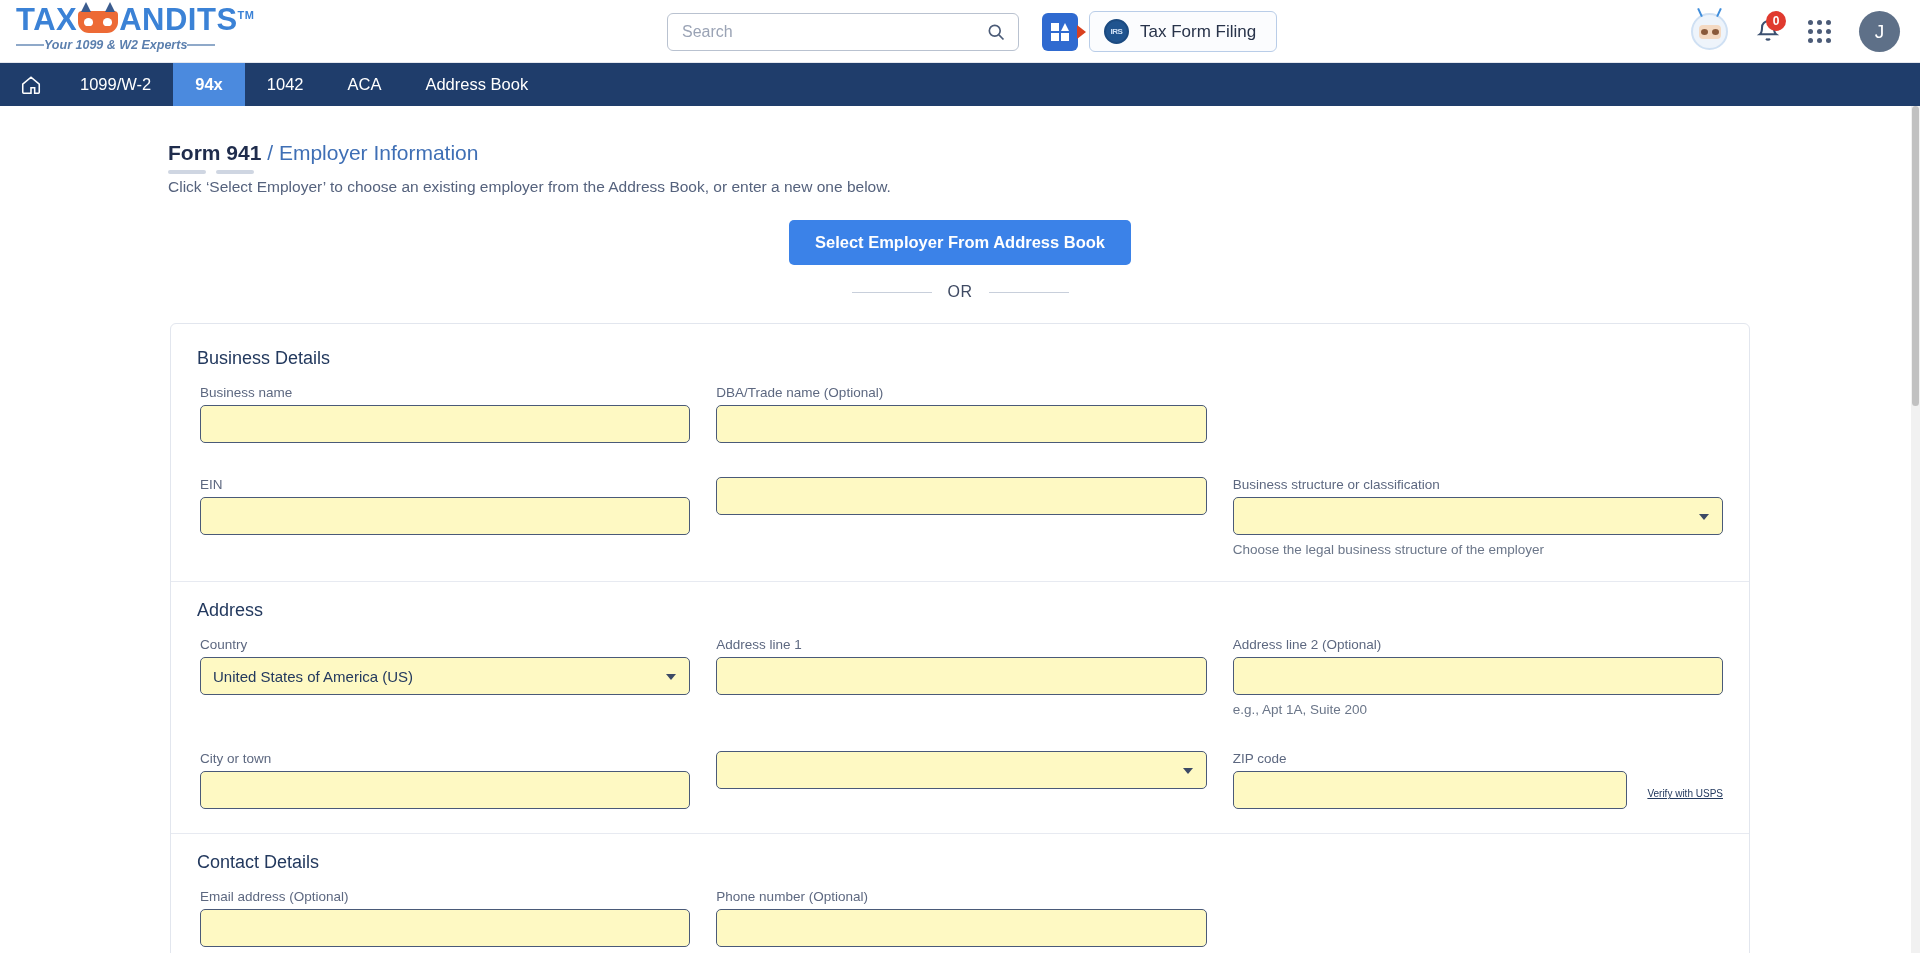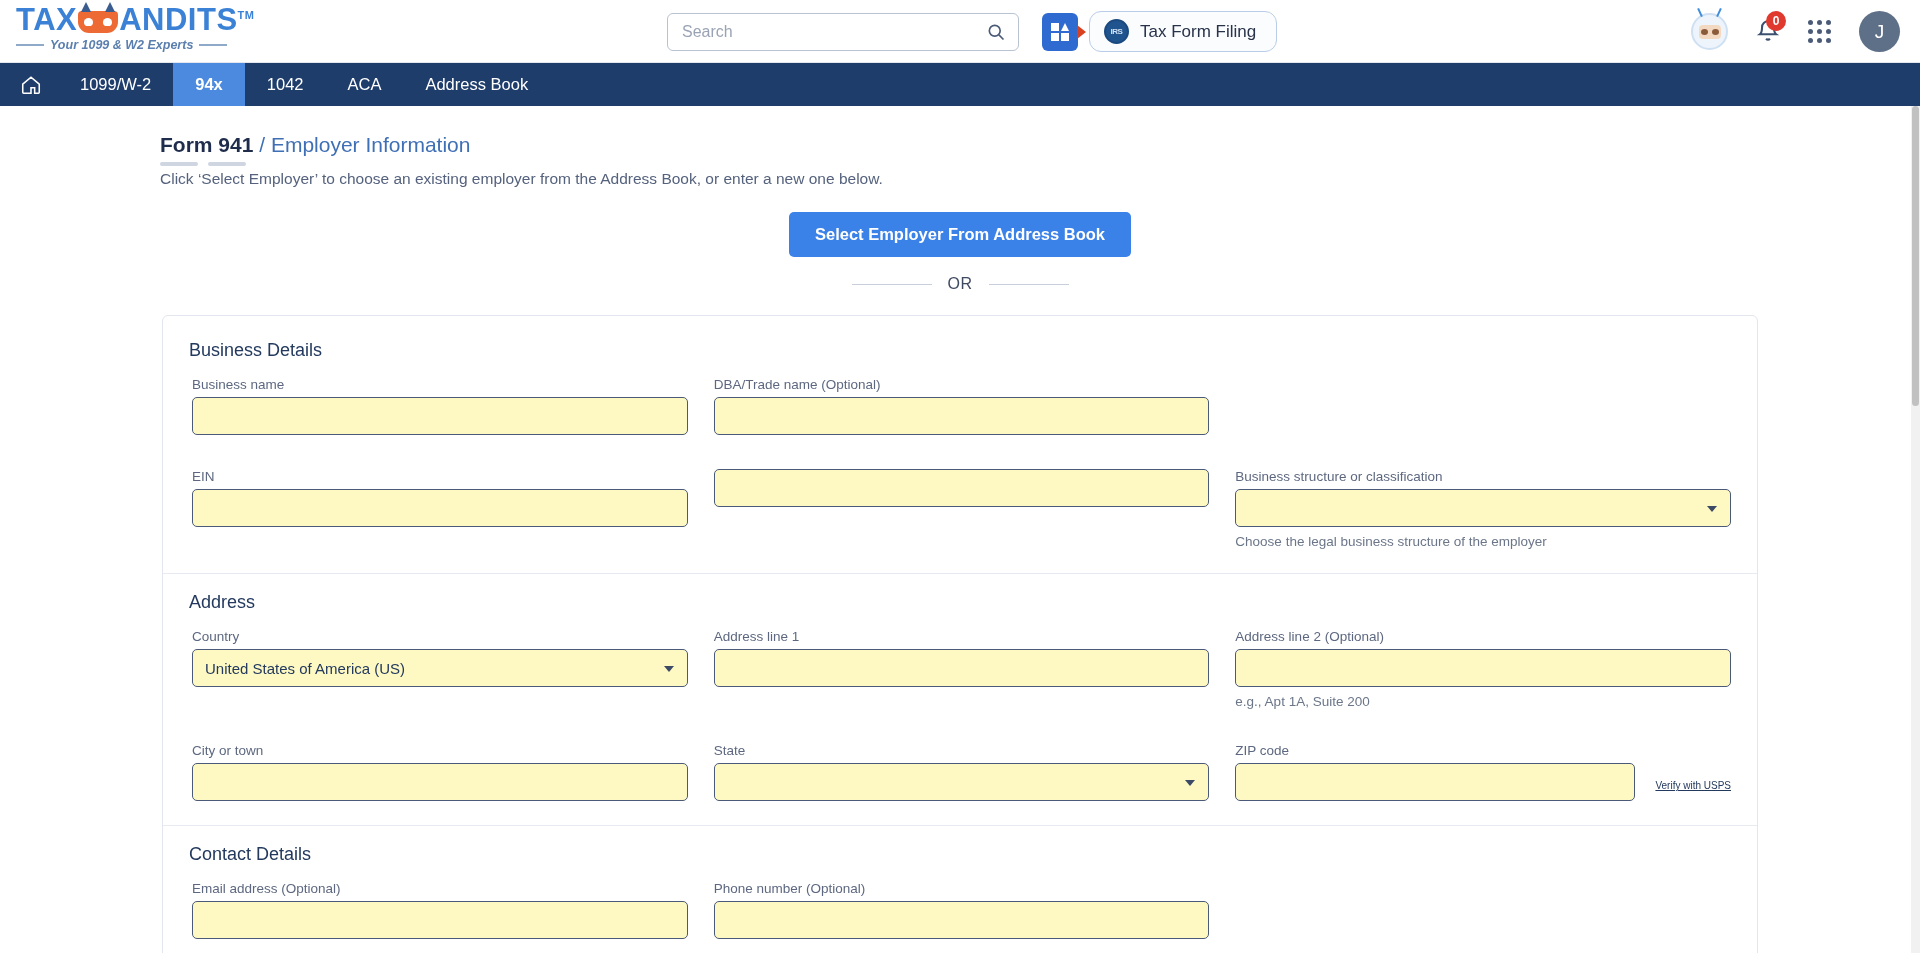--- a/index.html
+++ b/index.html
@@ -38,21 +38,21 @@
     border-left: 5px solid transparent; border-right: 5px solid transparent;
     border-bottom: 10px solid #3b5c8f;
   }
   .logo-mask:before { left: 3px; }
   .logo-mask:after  { right: 3px; }
   .logo-eyes { position:absolute; top:7px; left:6px; width: 28px; height: 8px; display:flex; justify-content:space-between; }
   .logo-eyes i { width: 9px; height: 8px; background: #fff; border-radius: 50% 50% 45% 45%; display:block; }
   .logo-tm { font-size: 11px; vertical-align: super; color:#3b82d6; }
   .logo-tag {
     font-size: 12.5px; font-style: italic; font-weight: 700; color:#5b7fae;
-    display: flex; align-items: center; gap: 6px; margin-top: 3px; white-space: nowrap;
+    display: flex; align-items: center; gap: 0; margin-top: 3px; white-space: nowrap;
   }
   .logo-tag .ln { flex: 0 0 28px; height: 2px; background: #8fa9c9; }
 
   .search-box {
     position: absolute; left: 667px; top: 13px;
     width: 352px; height: 38px;
     border: 1px solid #b9c2d0; border-radius: 6px;
     display: flex; align-items: center; padding: 0 12px;
     background: #fff;
   }
@@ -70,21 +70,21 @@
     border-radius: 6px; display: flex; align-items: center; justify-content: center;
   }
   .app-tile:after {
     content: ""; position: absolute; right: -8px; top: 12px;
     border-top: 7px solid transparent; border-bottom: 7px solid transparent;
     border-left: 9px solid #d9401f;
   }
   .filing-btn {
     position: absolute; left: 1089px; top: 11px;
     height: 41px; padding: 0 20px 0 14px;
-    border: 1px solid #b9cde8; border-radius: 12px;
+    border: 1px solid #b9cde8; border-radius: 6px;
     background: #fbfcfe; display: flex; align-items: center; gap: 11px;
     font-size: 17px; color: #28334a; cursor: pointer;
   }
   .irs-badge {
     width: 25px; height: 25px; border-radius: 50%;
     background: #20548f; color: #cfe0f5;
     font-size: 8px; font-weight: 700; letter-spacing: -.5px;
     display: flex; align-items: center; justify-content: center;
     border: 2px solid #1b4a80;
   }
@@ -129,21 +129,21 @@
     font-size: 16.5px;
   }
   .nav-item {
     display: flex; align-items: center; justify-content: center;
     padding: 0 22px; color: #ffffff; cursor: pointer; white-space: nowrap;
   }
   .nav-item.home { padding: 0 16px 0 20px; }
   .nav-item.active { background: #4b8ade; font-weight: 600; }
 
   
-  .page { padding: 4px; background: #fff; height: calc(953px - 63px - 43px); overflow: hidden; position: relative; }
+  .page { padding: 12px; background: #fff; height: calc(953px - 63px - 43px); overflow: hidden; position: relative; }
   .page-head { padding: 23px 0 0 156px; }
   .page-title { font-size: 21px; color: #1f2c4c; line-height: 1.1; }
   .page-title b { font-weight: 700; }
   .page-title .sub { color: #3f6fb5; font-weight: 400; }
   .steps { display: flex; gap: 10px; margin: 6px 0 0 0; }
   .steps i { display:block; width: 38px; height: 4px; background: #cfd6e2; border-radius: 2px; }
   .page-sub { margin-top: 4px; font-size: 15.5px; color: #55627d; }
 
   .cta-wrap { text-align: center; margin-top: 24px; }
   .cta-btn {
@@ -354,21 +354,20 @@
         <div class="hint">e.g., Apt 1A, Suite 200</div>
       </div>
     </div>
 
     <div class="row">
       <div class="field pad-left">
         <label class="lbl">City or town</label>
         <input class="ctl" type="text" placeholder="" style="">
       </div>
       <div class="field">
-        <label class="lbl">State</label>
         <div class="select-wrap">
           <input class="ctl" type="text" readonly="" value="" style="">
         </div>
       </div>
       <div class="field">
         <label class="lbl">ZIP code</label>
         <div class="inline-row">
           <input class="ctl" type="text" placeholder="" style="">
           <span class="usps-link">Verify with USPS</span>
         </div>

